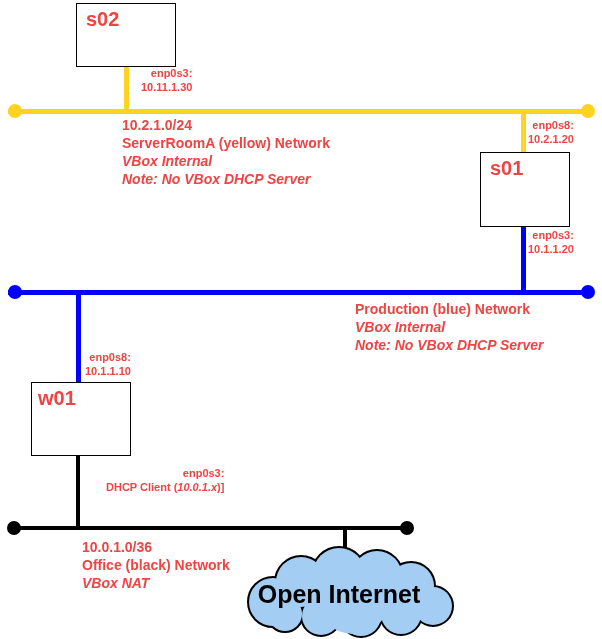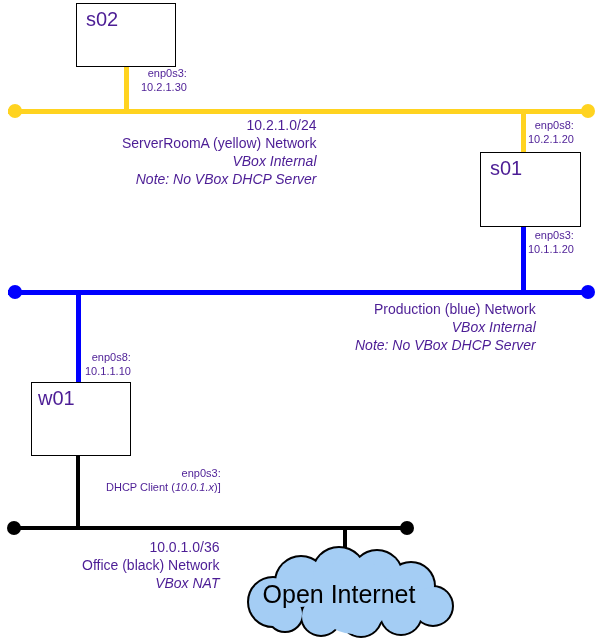--- a/index.html
+++ b/index.html
@@ -1,30 +1,30 @@
 <!DOCTYPE html>
 <html><head>
 <meta charset="utf-8">
 <style>
   html,body { margin:0; padding:0; background:#ffffff; }
   .canvas {
     position:relative; width:602px; height:639px; background:#ffffff;
-    font-family:"Liberation Sans", sans-serif; color:#4c1d95; overflow:hidden;
+    font-family:"Liberation Sans", sans-serif; color:#ef4444; overflow:hidden;font-weight:bold;
   }
   .hline, .vline { position:absolute; }
   .dot { position:absolute; width:14px; height:14px; border-radius:50%; }
   .node {
     position:absolute; background:#ffffff; border:1.5px solid #000000;
     box-sizing:border-box; padding:4px 0 0 9px; font-size:20px; line-height:22px;
   }
   .iface {
     position:absolute; font-size:11px; line-height:14px; white-space:nowrap;text-align:right;
   }
   .netlabel {
-    position:absolute; font-size:14px; line-height:18px; white-space:nowrap;text-align:right;
+    position:absolute; font-size:14px; line-height:18px; white-space:nowrap;
   }
   .it { font-style:italic; }
   .cloud-svg { position:absolute; left:243px; top:546px; }
   .cloud-text { font-family:"Liberation Sans", sans-serif; font-size:25px; }
 </style>
 </head>
 <body>
 
 <div class="canvas">
 
@@ -42,30 +42,30 @@
 
   <div class="hline" style="left: 8px; top: 526px; width: 400px; height: 4px; background-color: rgb(0, 0, 0);"></div>
   <div class="dot" style="left: 7px; top: 521px; background-color: rgb(0, 0, 0);"></div>
   <div class="dot" style="left: 400px; top: 521px; background-color: rgb(0, 0, 0);"></div>
   <div class="vline" style="left: 76px; top: 455px; width: 4px; height: 71px; background-color: rgb(0, 0, 0);"></div>
   <div class="vline" style="left: 343px; top: 530px; width: 4px; height: 32px; background-color: rgb(0, 0, 0);"></div>
 
   <div class="node" style="left:76px; top:3px; width:100px; height:64px;">
     <span>s02</span>
   </div>
-  <div class="node" style="left:480px; top:152px; width:101px; height:75px;">
+  <div class="node" style="left:480px; top:152px; width:90px; height:75px;">
     <span>s01</span>
   </div>
   <div class="node" style="left:31px; top:382px; width:100px; height:74px;padding-left:6px;">
     <span>w01</span>
   </div>
 
   <div class="iface" style="left:141px; top:66px;">
     <div>enp0s3:</div>
-    <div>10.2.1.30</div>
+    <div>10.11.1.30</div>
   </div>
 
   <div class="iface" style="left:528px; top:118px;">
     <div>enp0s8:</div>
     <div>10.2.1.20</div>
   </div>
 
   <div class="iface" style="left:528px; top:228px;">
     <div>enp0s3:</div>
     <div>10.1.1.20</div>

